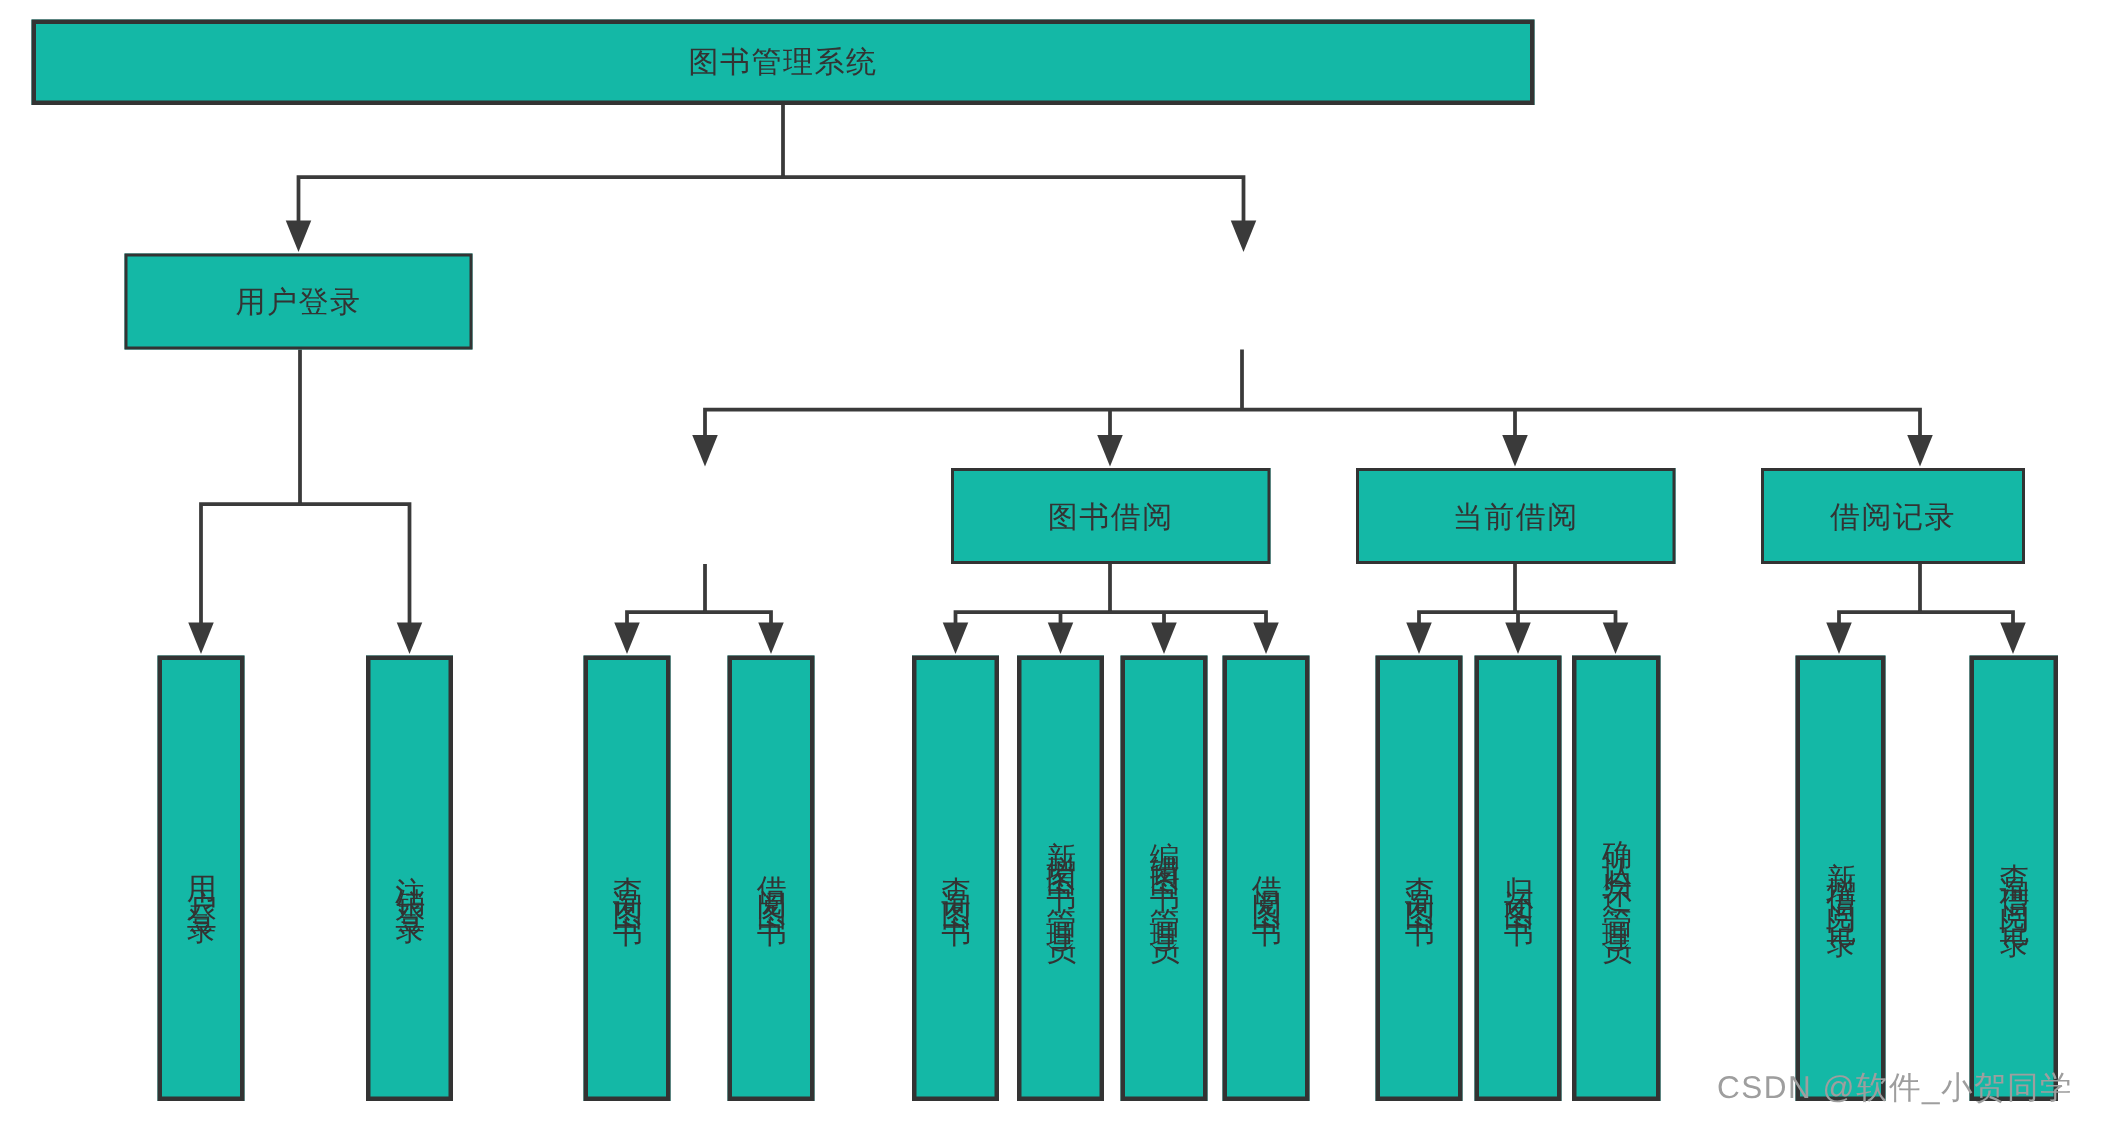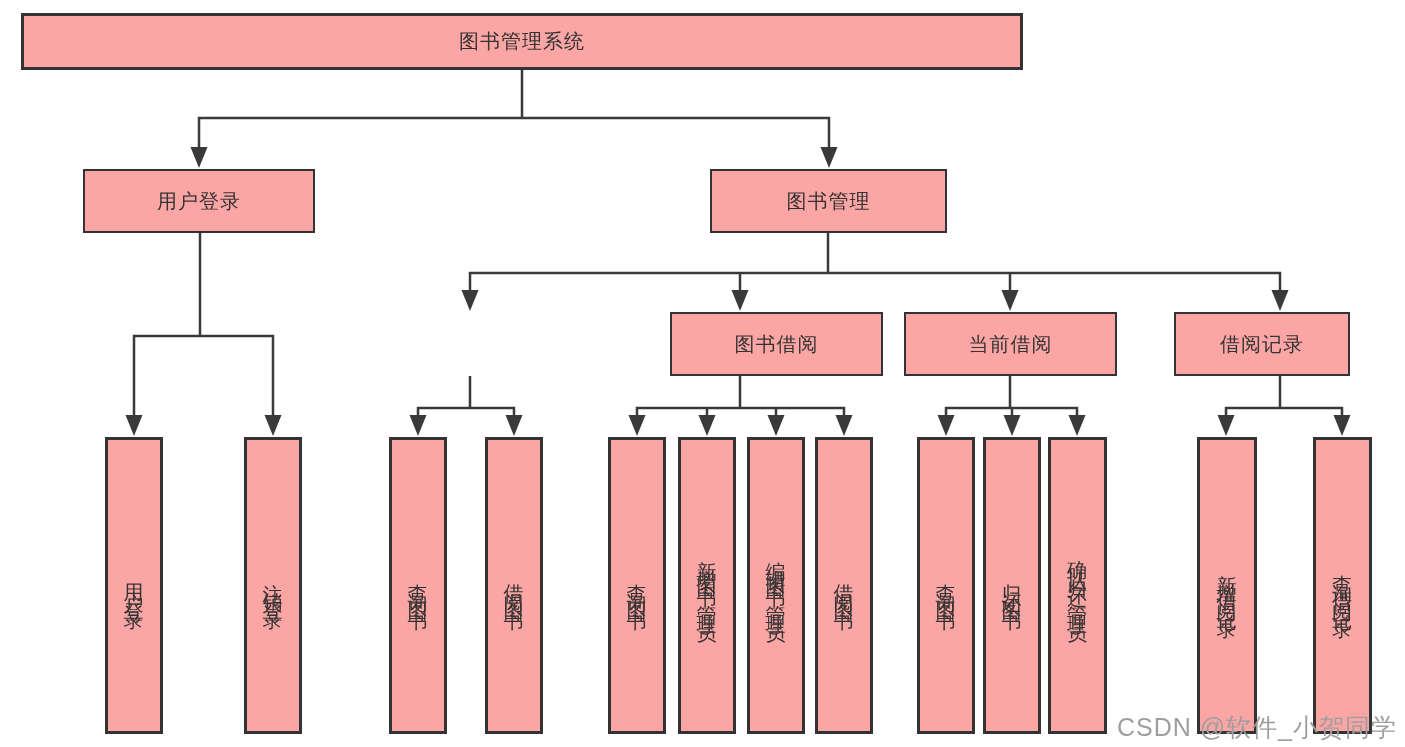--- a/index.html
+++ b/index.html
@@ -25,21 +25,21 @@
   .connectors {
     position: absolute;
     left: 0; top: 0;
     width: 1405px;
     height: 747px;
     pointer-events: none;
   }
   .node {
     position: absolute;
     box-sizing: border-box;
-    background: #fca5a5;
+    background: #14b8a6;
     border: 2px solid var(--border);
     display: flex;
     align-items: center;
     justify-content: center;
     font-size: 20px;
     color: var(--text);
     letter-spacing: 1px;
     white-space: nowrap;
     text-align: center;
   }
@@ -48,23 +48,23 @@
     border-width: 3px;
     writing-mode: vertical-rl;
     text-orientation: mixed;
     letter-spacing: 9px;
     font-size: 20px;
     white-space: normal;
     line-height: 1;
   }
   .watermark {
     position: absolute;
-    right: 8px;
+    right: 23px;
     top: 711px;
-    font-size: 25px;
+    font-size: 21px;
     color: var(--watermark);
     letter-spacing: 1px;
     white-space: nowrap;
   }
 </style>
 </head>
 <body>
 
 <div class="canvas">
 
@@ -104,23 +104,22 @@
       <polygon points="1003.5,415 1020.5,415 1012,436"></polygon>
       <polygon points="1068.5,415 1085.5,415 1077,436"></polygon>
       <polygon points="1217.5,415 1234.5,415 1226,436"></polygon>
       <polygon points="1333.5,415 1350.5,415 1342,436"></polygon>
     </g>
   </svg>
 
   <div class="node root" style="left:21px; top:13px; width:1002px; height:57px;">图书管理系统</div>
 
   <div class="node" style="left:83px; top:169px; width:232px; height:64px;">用户登录</div>
-  <div class="node" style="left:710px; top:169px; width:237px; height:64px;">图书管理</div>
 
-  <div class="node" style="left:634px; top:312px; width:213px; height:64px;margin-left:36px;">图书借阅</div>
+  <div class="node" style="left:634px; top:312px; width:213px; height:64px;">图书借阅</div>
   <div class="node" style="left:904px; top:312px; width:213px; height:64px;">当前借阅</div>
   <div class="node" style="left:1174px; top:312px; width:176px; height:64px;">借阅记录</div>
 
   <div class="node leaf" style="left:105px; top:437px; width:58px; height:297px;">用户登录</div>
   <div class="node leaf" style="left:244px; top:437px; width:58px; height:297px;">注销登录</div>
 
   <div class="node leaf" style="left:389px; top:437px; width:58px; height:297px;">查询图书</div>
   <div class="node leaf" style="left:485px; top:437px; width:58px; height:297px;">借阅图书</div>
 
   <div class="node leaf" style="left:608px; top:437px; width:58px; height:297px;">查询图书</div>

